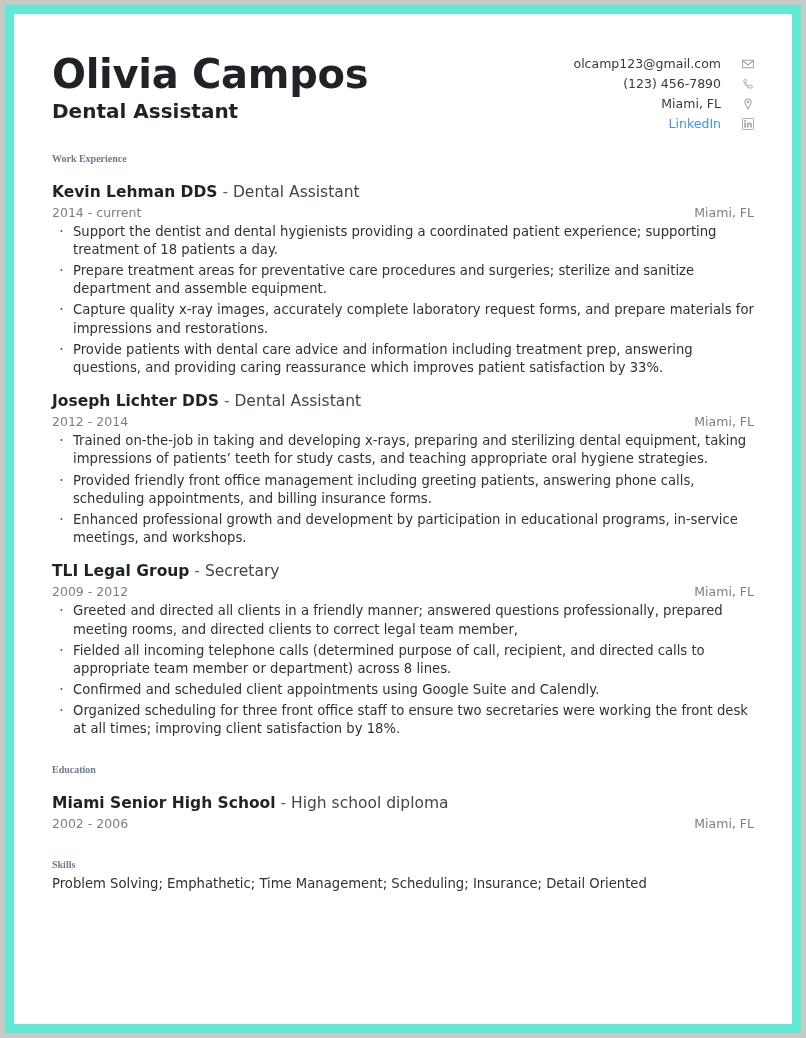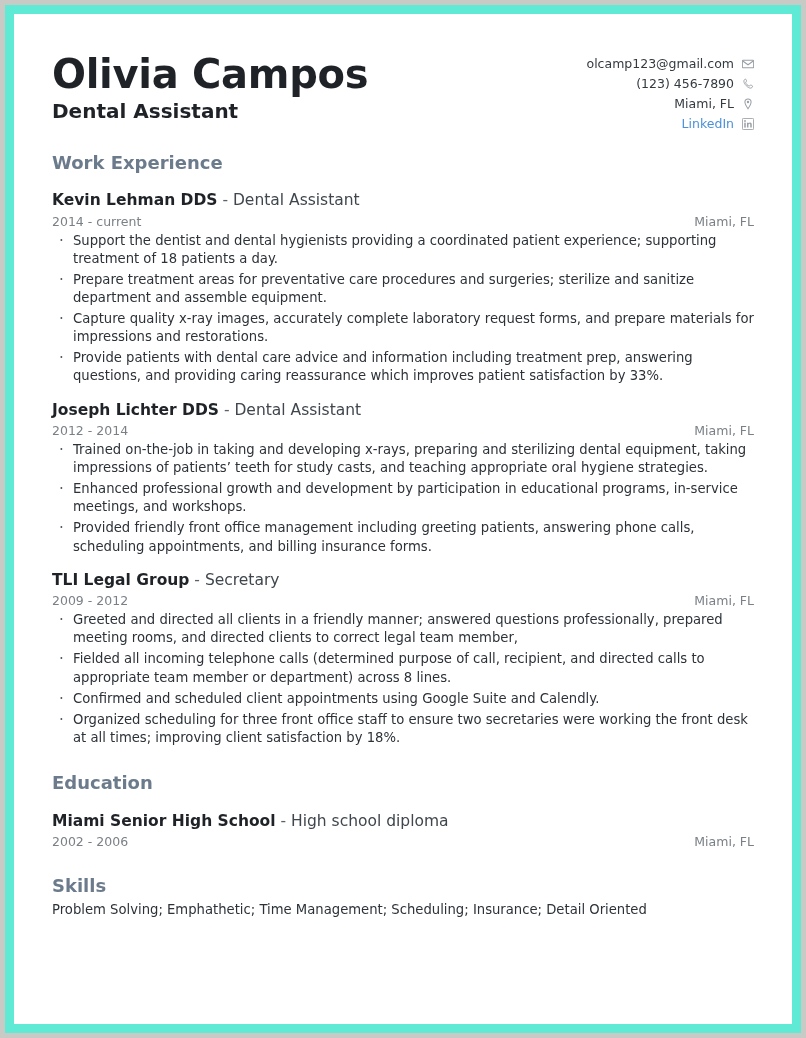--- a/index.html
+++ b/index.html
@@ -50,44 +50,45 @@
     display: flex;
     flex-direction: column;
     align-items: flex-end;
     gap: 3px;
     padding-top: 6px;
   }
   .contact-row {
     display: flex;
     align-items: center;
     justify-content: flex-end;
-    gap: 8px;
+    gap: 21px;
     font-size: 12.5px;
     color: #333a40;
     line-height: 1.35;
   }
   .contact-row .ctext { white-space: nowrap; }
   .contact-row.link .ctext { color: #4a90d9; }
   .cicon {
     width: 12px; height: 12px;
     flex: 0 0 12px;
     display: inline-flex;
     align-items: center;
     justify-content: center;
   }
   .cicon svg { display: block; }
 
   
   .section { margin-top: 20px; }
   .section-title {
-    font-size: 18px;
+    font-size: 10px;
     font-weight: bold;
     color: #6b7b8c;
     margin: 0 0 5px 0;
     line-height: 1.1;
+    font-family: Liberation Serif, serif;
   }
   .entry { margin-bottom: 2px; margin-top: 19px; }
   .entry + .entry { margin-top: 15px; }
   .entry-heading {
     font-size: 15.5px;
     color: #1f2328;
     line-height: 1.25;
     margin: 0;
   }
   .entry-org { font-weight: bold; }
@@ -218,22 +219,22 @@
           <span class="entry-org">Joseph Lichter DDS</span>
           <span class="entry-sep">-</span>
           <span class="entry-role">Dental Assistant</span>
         </p>
         <div class="entry-meta">
           <span>2012 - 2014</span>
           <span>Miami, FL</span>
         </div>
         <ul class="bullets">
           <li>Trained on-the-job in taking and developing x-rays, preparing and sterilizing dental equipment, taking impressions of patients’ teeth for study casts, and teaching appropriate oral hygiene strategies.</li>
+          <li>Provided friendly front office management including greeting patients, answering phone calls, scheduling appointments, and billing insurance forms.</li>
           <li>Enhanced professional growth and development by participation in educational programs, in-service meetings, and workshops.</li>
-          <li>Provided friendly front office management including greeting patients, answering phone calls, scheduling appointments, and billing insurance forms.</li>
         </ul>
       </div>
 
       <div class="entry">
         <p class="entry-heading">
           <span class="entry-org">TLI Legal Group</span>
           <span class="entry-sep">-</span>
           <span class="entry-role">Secretary</span>
         </p>
         <div class="entry-meta">

